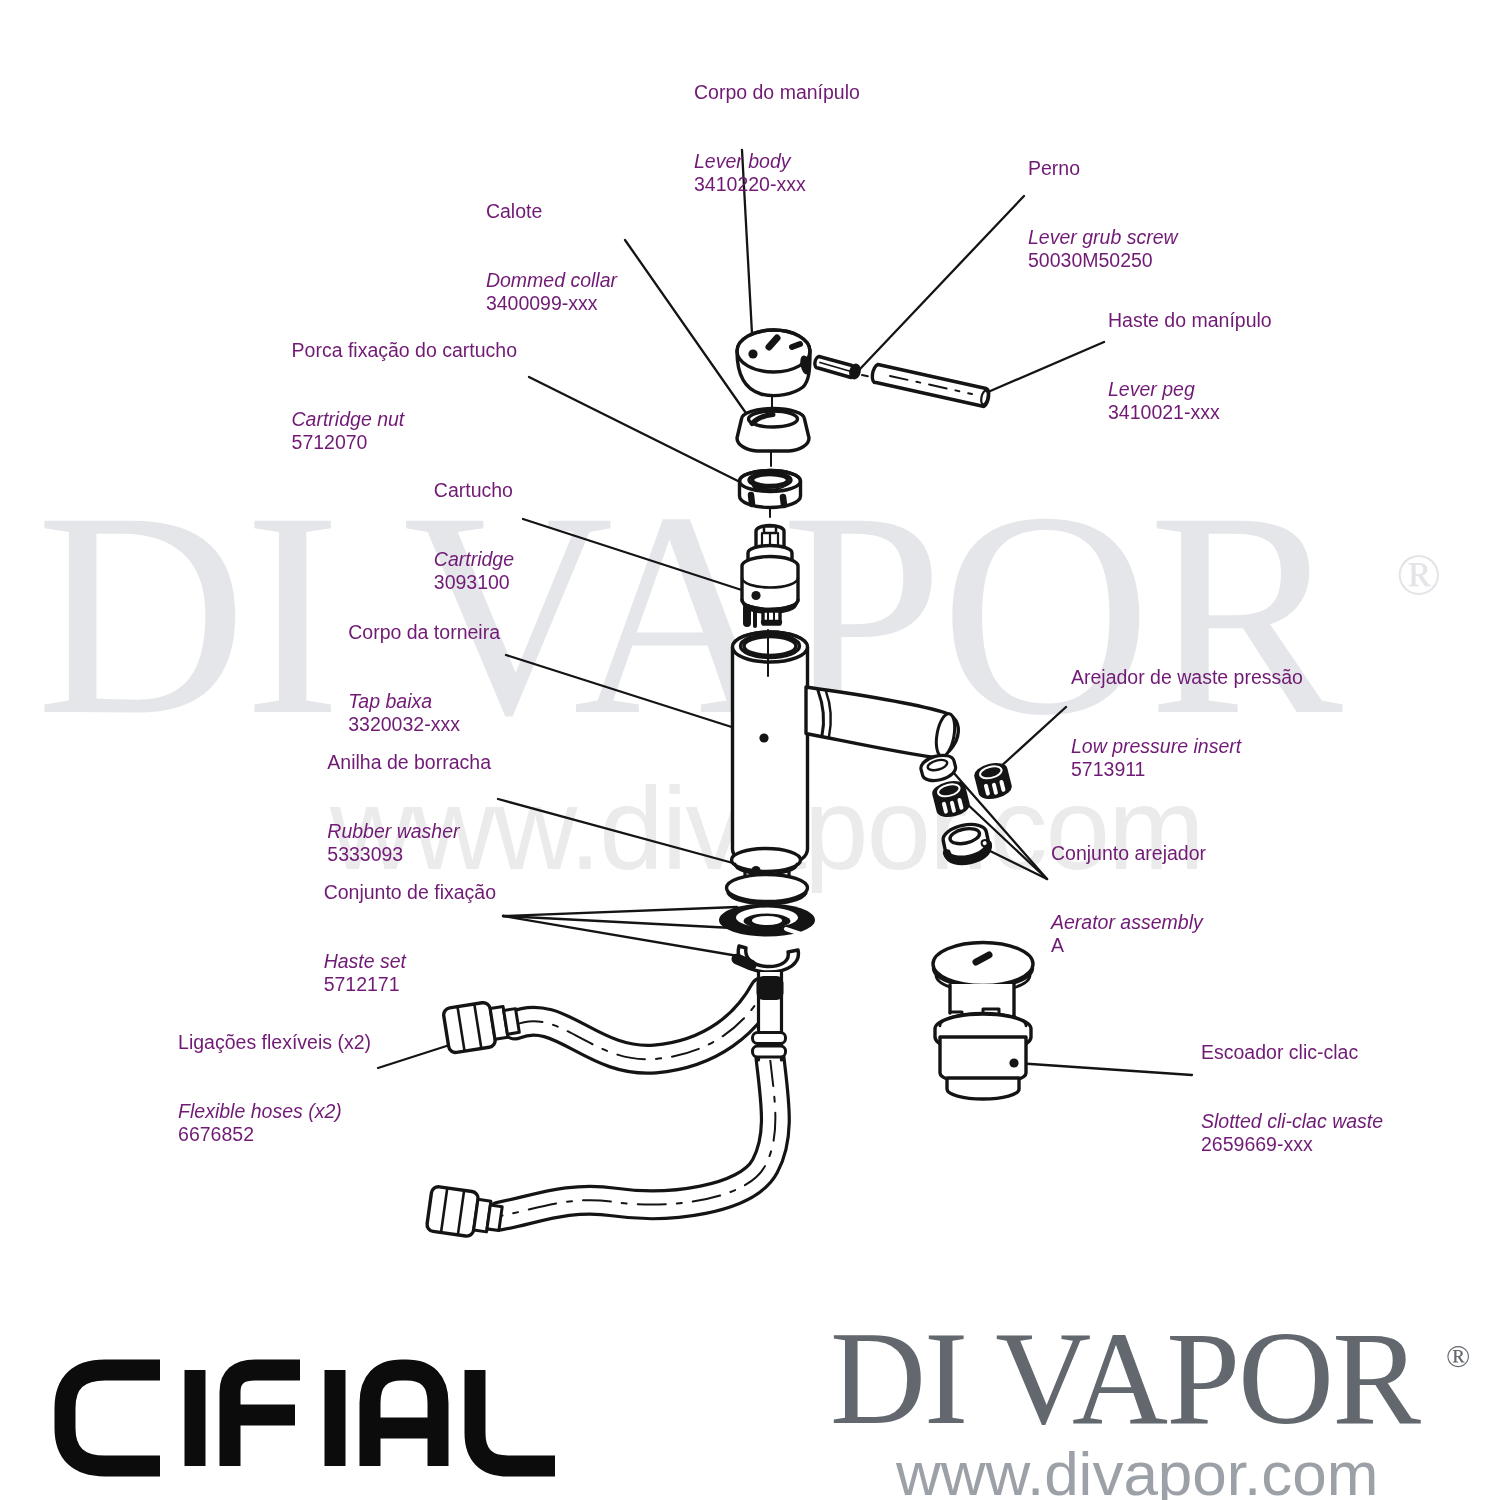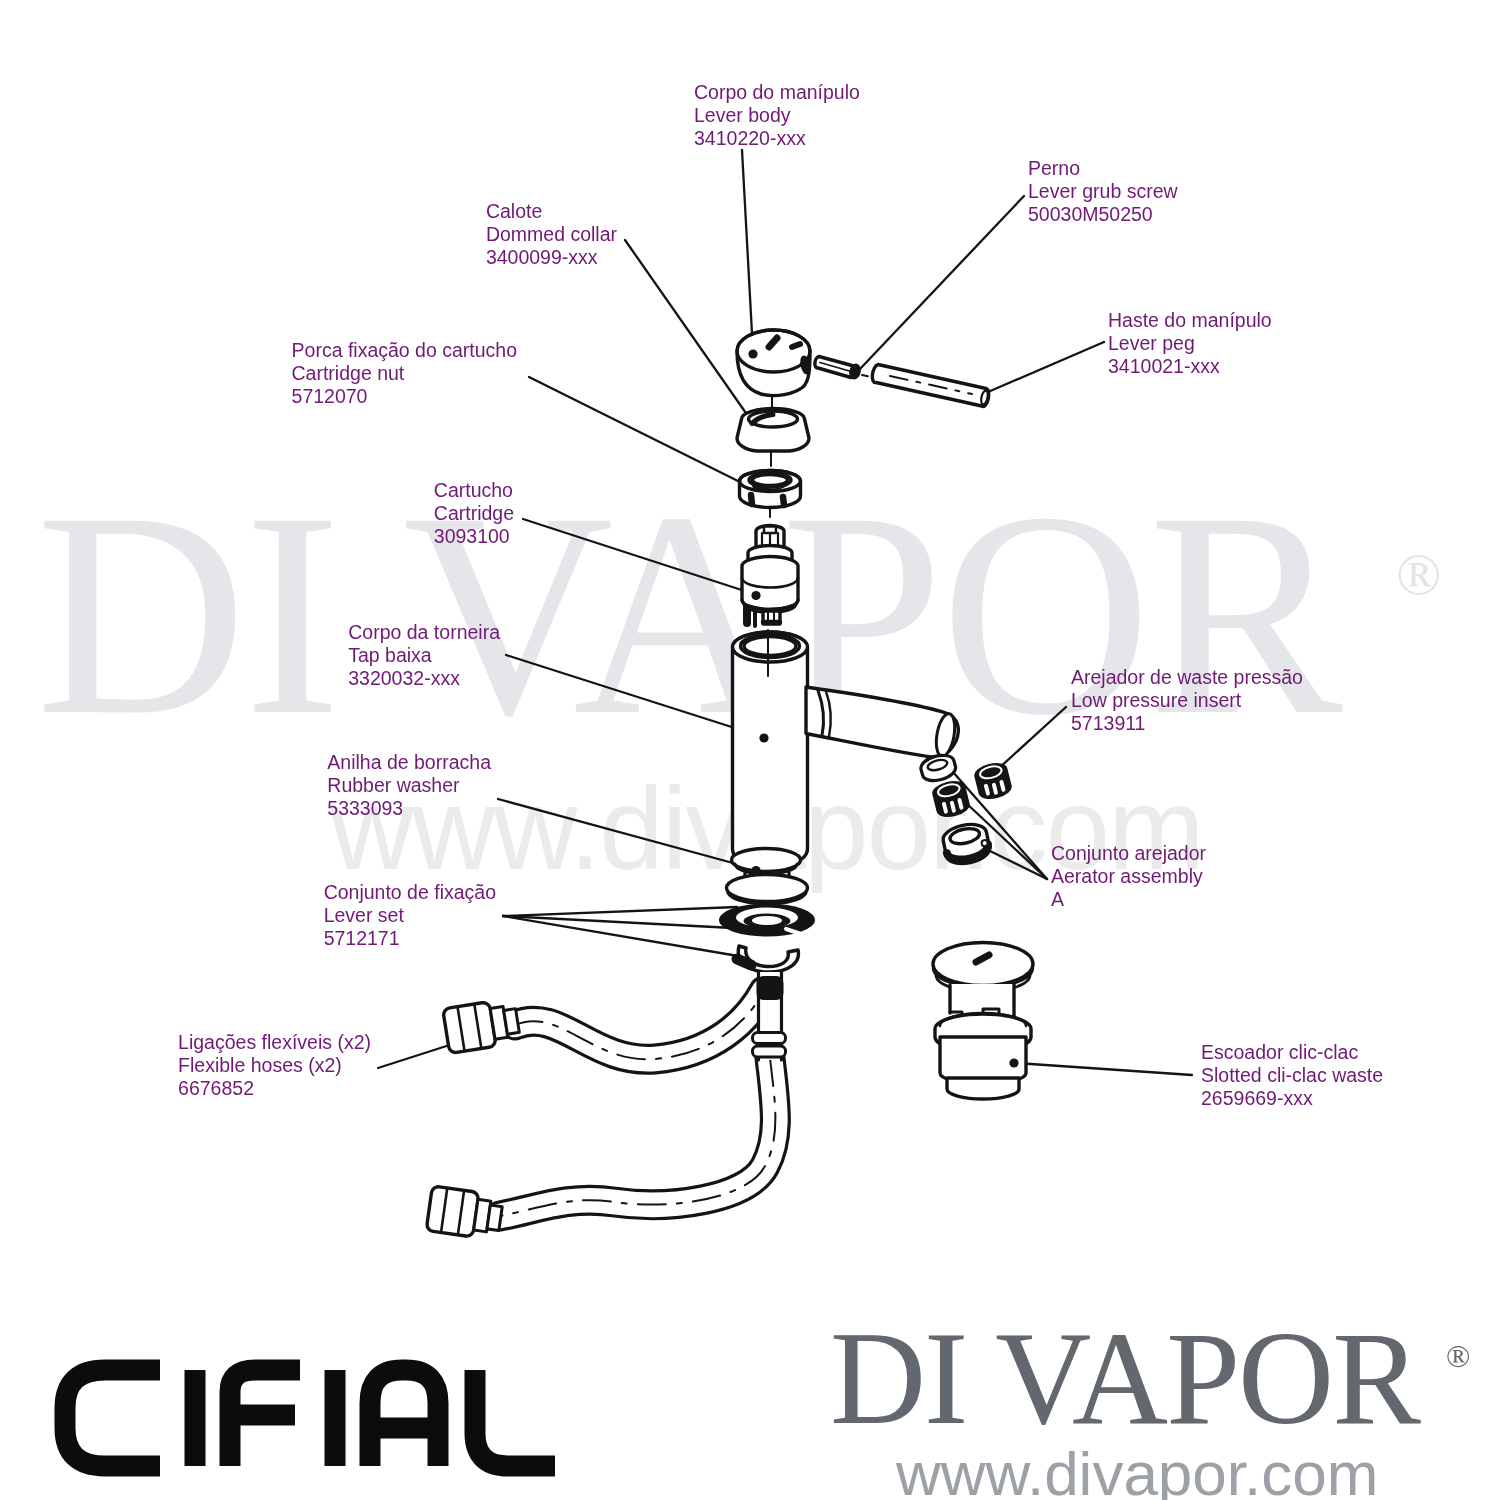--- a/index.html
+++ b/index.html
@@ -10,21 +10,21 @@
           font-size:292px;line-height:1;color:#e4e6e9;letter-spacing:-3px;white-space:nowrap;z-index:0;}
   .wm-reg{position:absolute;left:1396px;top:540px;font-family:"Liberation Serif",serif;
           font-size:60px;color:#e2e4e7;z-index:0;}
   .wm-url{position:absolute;left:330px;top:762px;font-size:116px;color:#ebebec;
           letter-spacing:-2px;white-space:nowrap;z-index:0;}
   
   #art{position:absolute;left:0;top:0;z-index:1;}
   
   .lbl{position:absolute;z-index:2;font-size:19.5px;line-height:23px;color:#701a75;white-space:nowrap;}
   .lbl.right-align{}
-  .lbl .en{}
+  .lbl .en{font-style:italic;margin-top:46px;}
   
   #cifial{position:absolute;left:50px;top:1358px;z-index:2;}
   .dv-brand{position:absolute;left:830px;top:1312px;font-family:"Liberation Serif",serif;
             font-size:133px;line-height:1;color:#63686e;letter-spacing:-2px;white-space:nowrap;z-index:2;}
   .dv-reg{position:absolute;left:1446px;top:1338px;font-family:"Liberation Serif",serif;
           font-size:32px;color:#63686e;z-index:2;}
   .dv-url{position:absolute;left:896px;top:1438px;font-size:62px;color:#9ca1a7;
           letter-spacing:0px;white-space:nowrap;z-index:2;}
 </style>
 </head>
@@ -265,21 +265,21 @@
   <div class="en">Rubber washer</div>
   <div class="code">5333093</div>
 </div>
 <div class="lbl" style="left:1051px;top:842px">
   <div class="pt">Conjunto arejador</div>
   <div class="en">Aerator assembly</div>
   <div class="code">A</div>
 </div>
 <div class="lbl right-align" style="right:1004px;top:881px">
   <div class="pt">Conjunto de fixação</div>
-  <div class="en">Lever set</div>
+  <div class="en">Haste set</div>
   <div class="code">5712171</div>
 </div>
 <div class="lbl right-align" style="right:1129px;top:1031px">
   <div class="pt">Ligações flexíveis (x2)</div>
   <div class="en">Flexible hoses (x2)</div>
   <div class="code">6676852</div>
 </div>
 <div class="lbl" style="left:1201px;top:1041px">
   <div class="pt">Escoador clic-clac</div>
   <div class="en">Slotted cli-clac waste</div>

